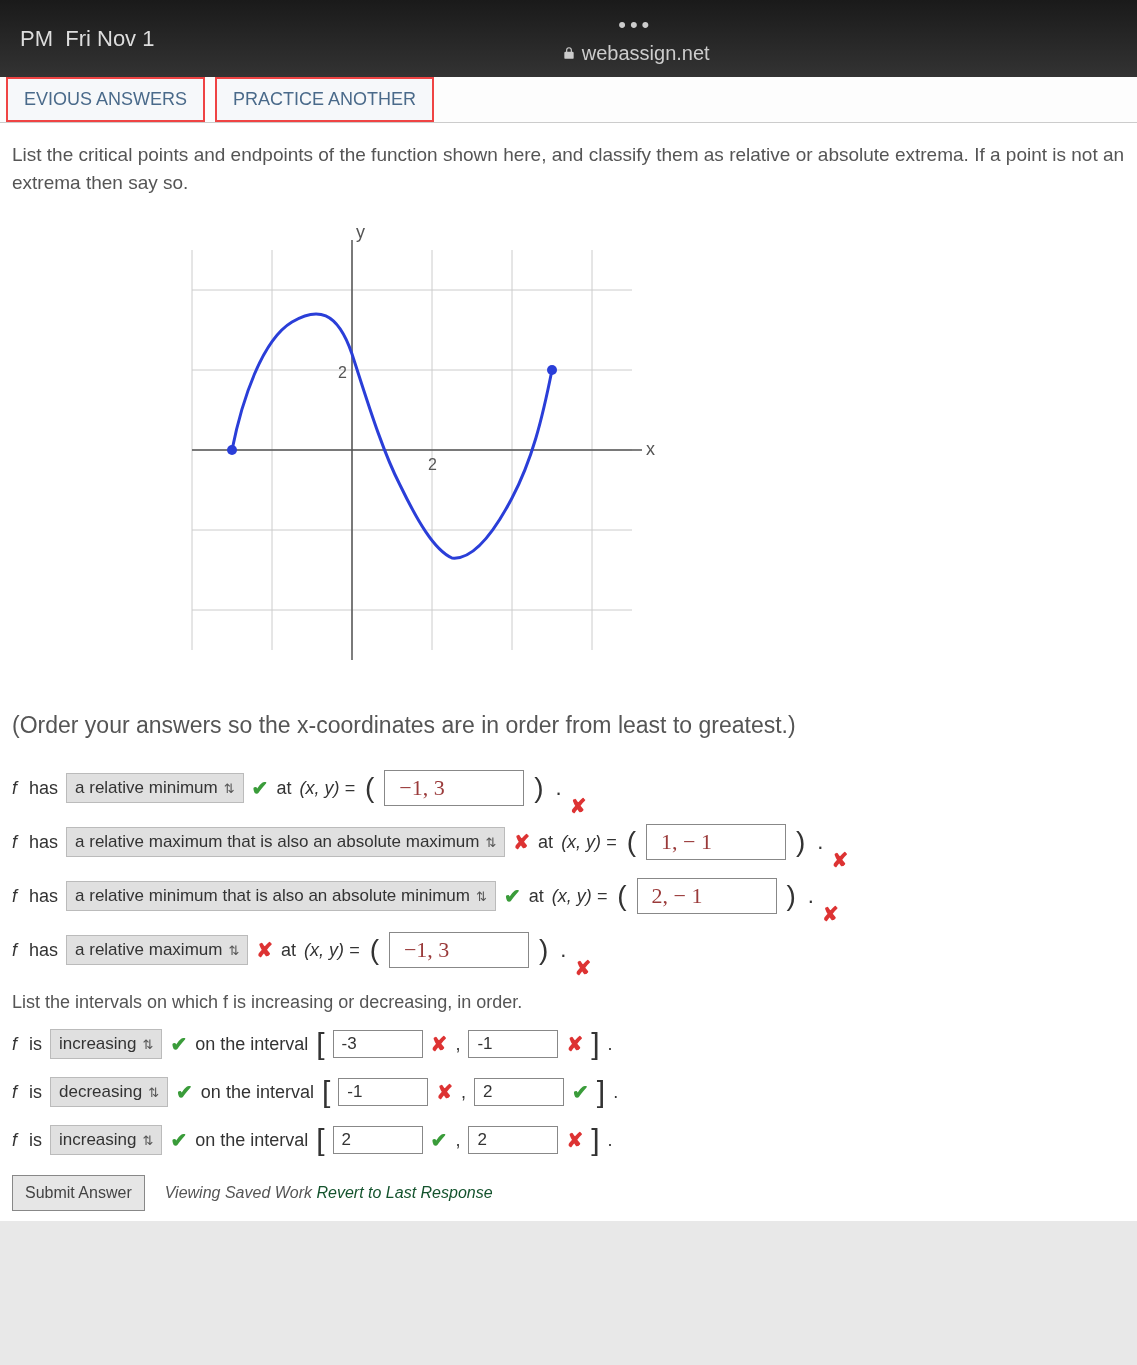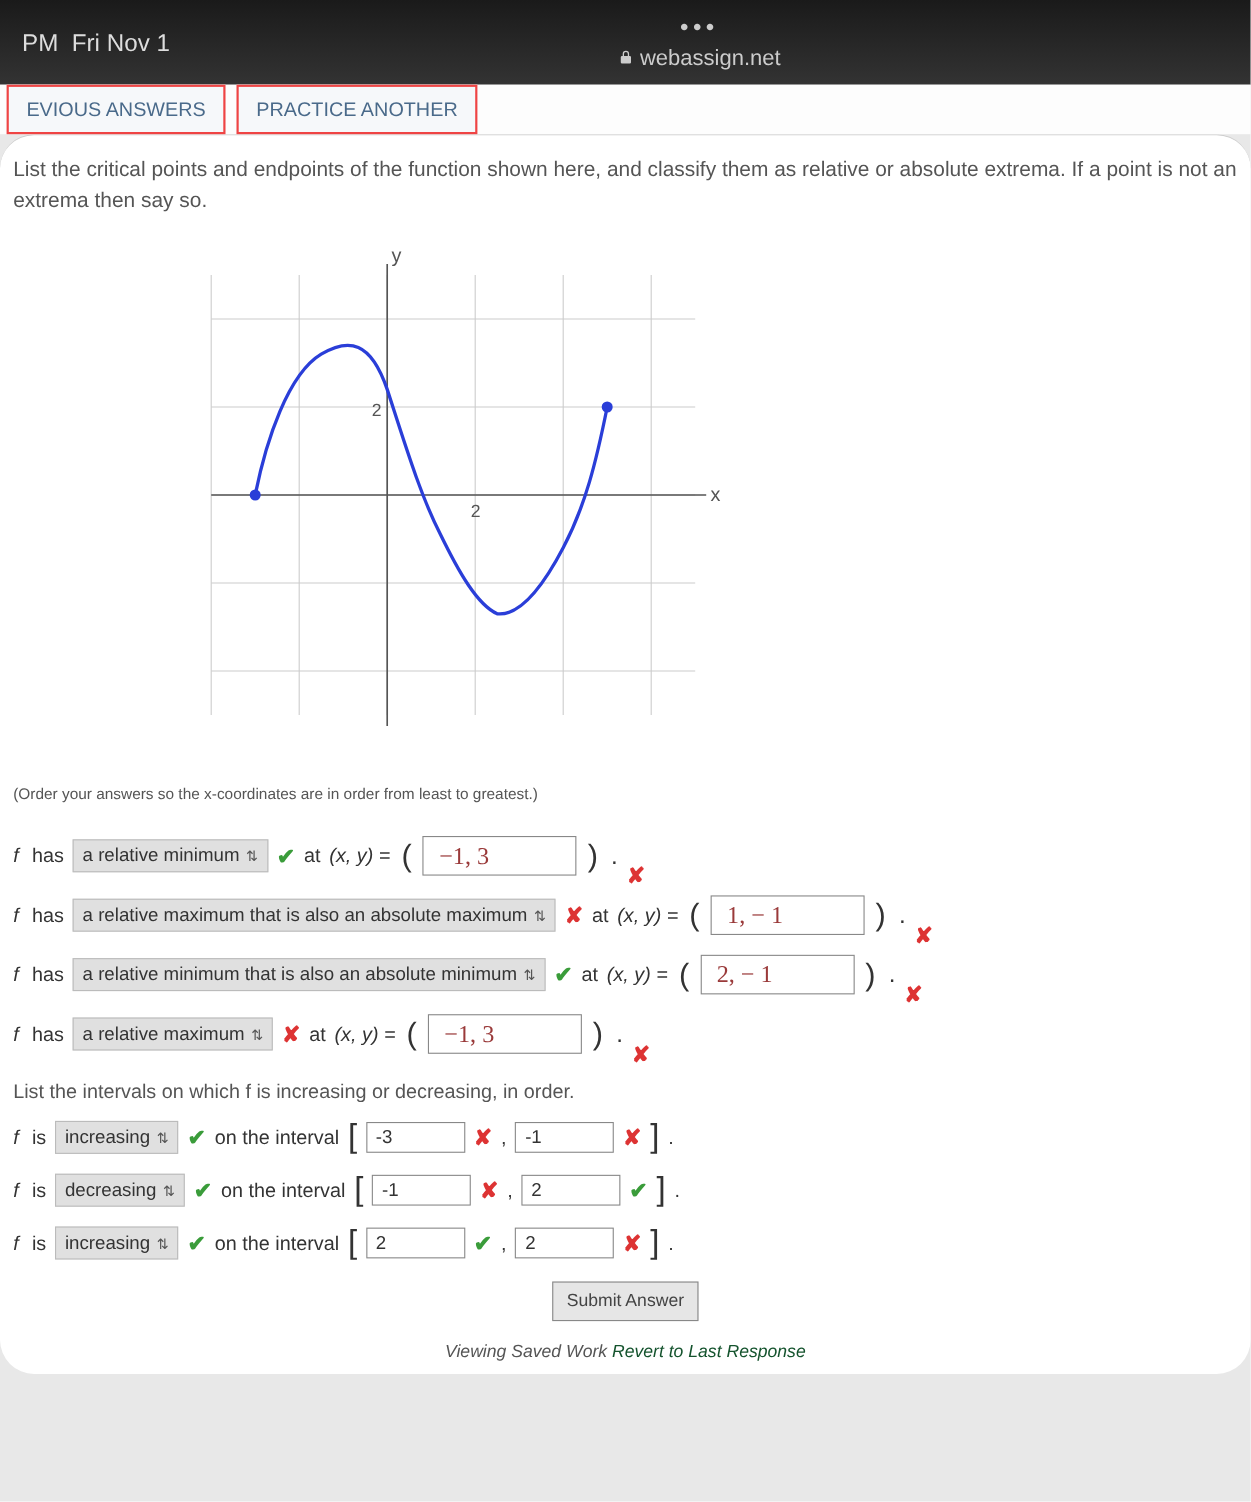--- a/index.html
+++ b/index.html
@@ -25,25 +25,24 @@
 .nav-buttons {
   display:flex; gap:10px; padding:0 6px; background:#fdfdfd;
 }
 .nav-btn {
   border:2px solid #ef4444; background:#f6f8fa; color:#4a6a8a;
   padding:10px 16px; font-size:18px; font-family:inherit;
 }
 .content {
   background:#fff; padding:18px 12px 10px 12px;
   border-top:1px solid #ccc;
-  border-radius:31px;
 }
 .prompt { color:#555; font-size:19px; line-height:1.45; margin-bottom:14px;}
 .graph-wrap { margin:0 0 18px 130px; }
-.order-hint { color:#555; font-size:14px; margin:10px 0 31px 0;}
+.order-hint { color:#555; font-size:23px; margin:10px 0 31px 0;}
 .row {
   display:flex; align-items:center; gap:8px;
   font-size:18px; margin:18px 0;
 }
 .fital { font-style:italic; margin-right:4px;}
 .sel {
   background:#e0e0e0; border:1px solid #bbb; padding:4px 8px;
   font-size:17px; font-family:inherit; min-width:40px;
   display:inline-flex; align-items:center; gap:6px;
 }
@@ -62,21 +61,21 @@
 .irow {
   display:flex; align-items:center; gap:8px; font-size:18px; margin:14px 0;
 }
 .brk { font-size:30px; color:#333;}
 .small-box {
   border:1px solid #888; background:#fff; padding:3px 8px;
   min-width:90px; font-size:17px; text-align:left;
 }
 .footer-row {
   display:flex; align-items:center; gap:20px; margin-top:18px;
-  font-size:16px; color:#555;flex-direction:column;
+  font-size:16px; color:#555;
 }
 .submit-btn {
   border:1px solid #888; background:#e6e6e6; padding:8px 12px;
   font-size:16px; color:#444; font-family:inherit;
 }
 .revert { font-style:italic; color:#14532d;}
 </style>
 </head>
 <body>
 

